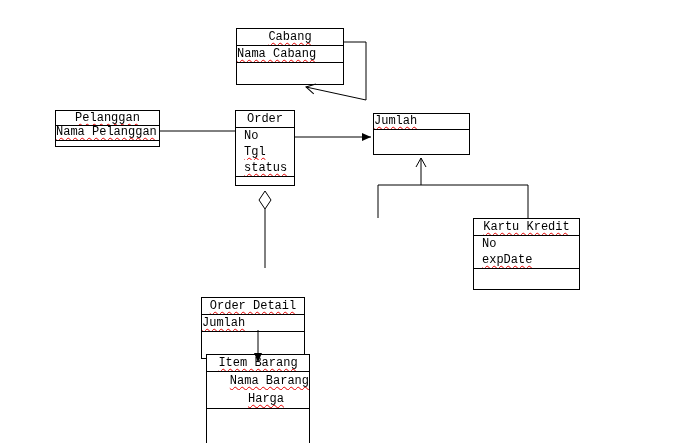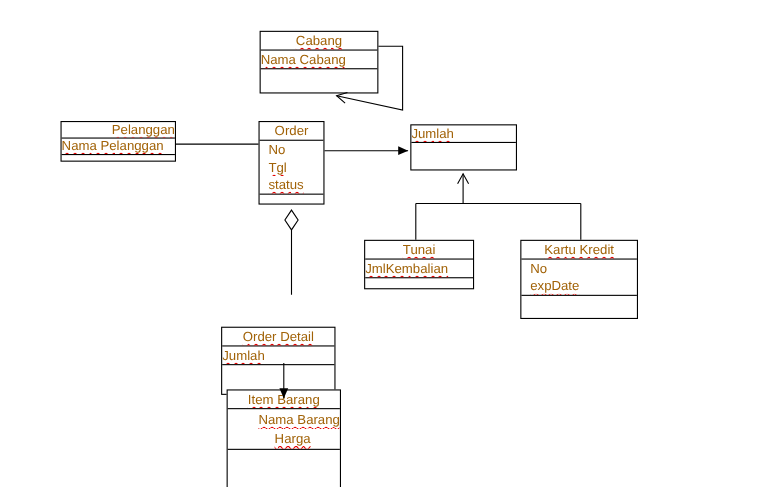--- a/index.html
+++ b/index.html
@@ -1,23 +1,23 @@
 <!DOCTYPE html>
 <html><head>
 <meta charset="utf-8">
 <style>
   html,body{margin:0;padding:0;background:#ffffff;}
   *{box-sizing:border-box;}
   #canvas{
     position:relative;
     width:689px;height:443px;
     background:#ffffff;
-    font-family:Liberation Sans, sans-serif;
+    font-family:Liberation Mono, monospace;
     font-size:12px;
-    color:#a16207;
+    color:#000000;
     overflow:hidden;
     padding-left:41px;
   }
   .cls{
     position:absolute;
     border:1px solid #000000;
     background:#ffffff;
     display:flex;
     flex-direction:column;
     z-index:2;
@@ -57,21 +57,21 @@
 
   <div class="cls" style="left:236px;top:28px;width:108px;height:57px;">
     <div class="cls-title misspell">Cabang</div>
     <div class="cls-attrs attrs-center">
       <div class="attr misspell">Nama Cabang</div>
     </div>
     <div class="cls-ops"></div>
   </div>
 
   <div class="cls" style="left:55px;top:110px;width:105px;height:37px;">
-    <div class="cls-title misspell" style="height:15px;line-height:14px;text-align:right;">Pelanggan</div>
+    <div class="cls-title misspell" style="height:15px;line-height:14px;">Pelanggan</div>
     <div class="cls-attrs attrs-center">
       <div class="attr misspell" style="height:14px;line-height:13px;">Nama Pelanggan</div>
     </div>
     <div class="cls-ops"></div>
   </div>
 
   <div class="cls" style="left:235px;top:110px;width:60px;height:76px;">
     <div class="cls-title">Order</div>
     <div class="cls-attrs" style="padding-left:8px;">
       <div class="attr">No</div>
@@ -81,27 +81,20 @@
     <div class="cls-ops"></div>
   </div>
 
   <div class="cls" style="left:373px;top:113px;width:97px;height:42px;">
     <div class="cls-attrs attrs-center">
       <div class="attr misspell" style="height:15px;line-height:14px;">Jumlah</div>
     </div>
     <div class="cls-ops"></div>
   </div>
 
-  <div class="cls" style="left:331px;top:218px;width:100px;height:45px;">
-    <div class="cls-title misspell">Tunai</div>
-    <div class="cls-attrs attrs-center">
-      <div class="attr misspell">JmlKembalian</div>
-    </div>
-    <div class="cls-ops"></div>
-  </div>
 
   <div class="cls" style="left:473px;top:218px;width:107px;height:72px;">
     <div class="cls-title misspell">Kartu Kredit</div>
     <div class="cls-attrs" style="padding-left:8px;">
       <div class="attr">No</div>
       <div class="attr misspell">expDate</div>
     </div>
     <div class="cls-ops"></div>
   </div>
 

